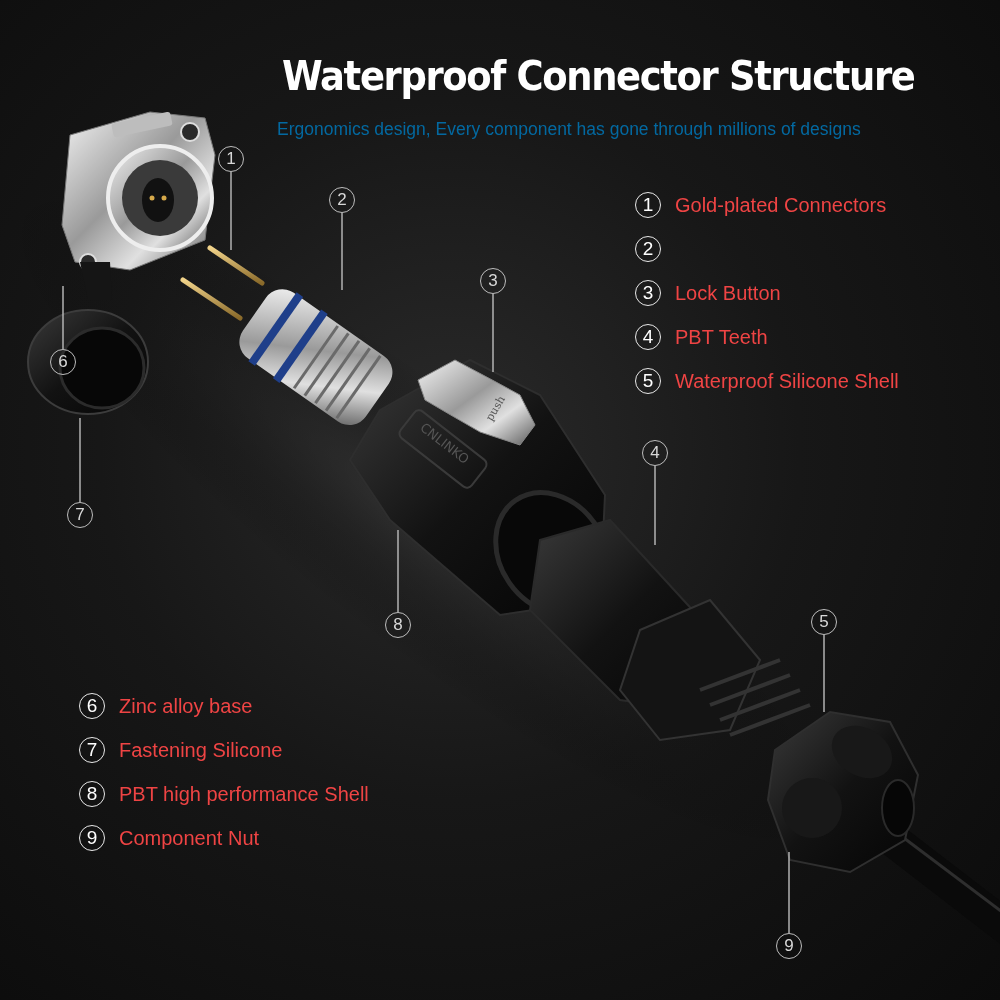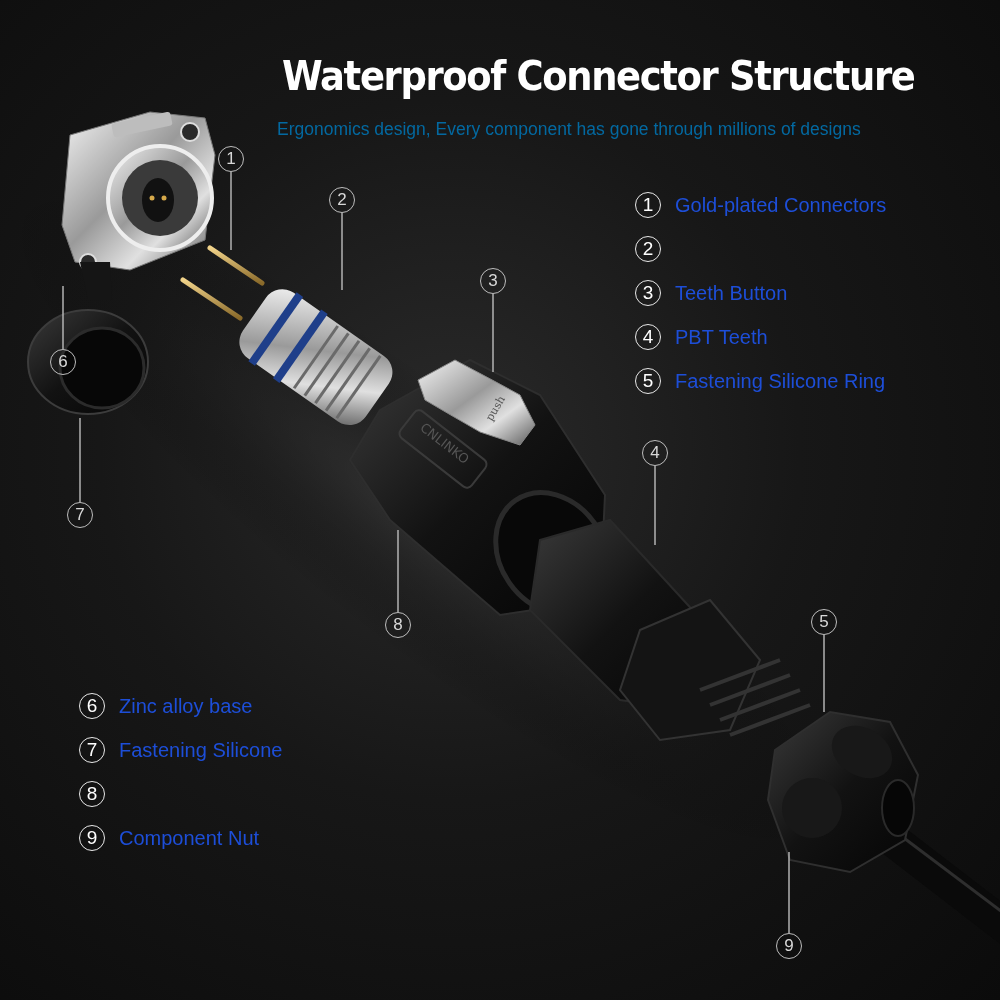--- a/index.html
+++ b/index.html
@@ -18,21 +18,21 @@
       position: absolute; left: 277px; top: 119px; white-space: nowrap;
       font-size: 17.5px; color: #0369a1;
     }
     .legend { position: absolute; list-style: none; margin: 0; padding: 0; }
     .legend li { display: flex; align-items: center; height: 44px; }
     .legend .num {
       width: 26px; height: 26px; border: 1.6px solid #e8e8e8; border-radius: 50%;
       display: flex; align-items: center; justify-content: center;
       font-size: 19px; margin-right: 14px; box-sizing: border-box; color: #fff;
     }
-    .legend .lbl { font-size: 20px; color: #1d4ed8; white-space: nowrap; }
+    .legend .lbl { font-size: 20px; color: #ef4444; white-space: nowrap; }
     .legend-top { left: 635px; top: 183px; }
     .legend-bottom { left: 79px; top: 684px; }
     .callout {
       position: absolute; width: 26px; height: 26px; border: 1.4px solid #bdbdbd;
       border-radius: 50%; box-sizing: border-box; display: flex; align-items: center;
       justify-content: center; font-size: 17px; color: #d8d8d8;
     }
     svg.art { position: absolute; left: 0; top: 0; }
   </style>
 </head>
@@ -181,41 +181,42 @@
 <ul class="legend legend-top">
   <li>
       <span class="num">1</span>
       <span class="lbl">Gold-plated Connectors</span>
     </li>
   <li>
       <span class="num">2</span>
     </li>
   <li>
       <span class="num">3</span>
-      <span class="lbl">Teeth Button</span>
+      <span class="lbl">Lock Button</span>
     </li>
   <li>
       <span class="num">4</span>
       <span class="lbl">PBT Teeth</span>
     </li>
   <li>
       <span class="num">5</span>
-      <span class="lbl">Fastening Silicone Ring</span>
+      <span class="lbl">Waterproof Silicone Shell</span>
     </li>
 </ul>
 
 <ul class="legend legend-bottom">
   <li>
       <span class="num">6</span>
       <span class="lbl">Zinc alloy base</span>
     </li>
   <li>
       <span class="num">7</span>
       <span class="lbl">Fastening Silicone</span>
     </li>
   <li>
       <span class="num">8</span>
+      <span class="lbl">PBT high performance Shell</span>
     </li>
   <li>
       <span class="num">9</span>
       <span class="lbl">Component Nut</span>
     </li>
 </ul>
 
 </body></html>

